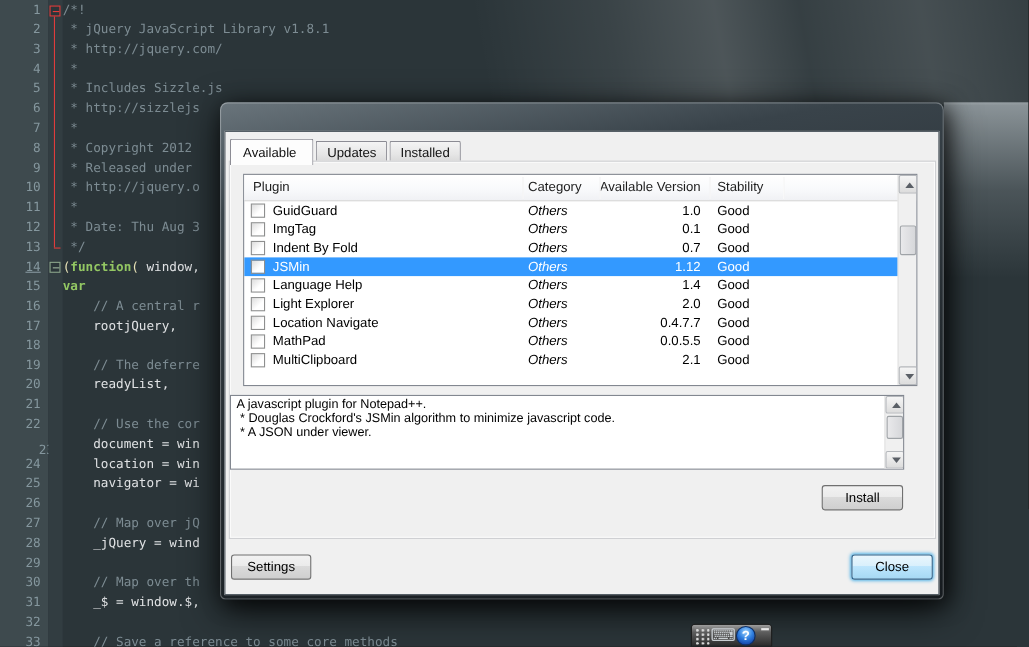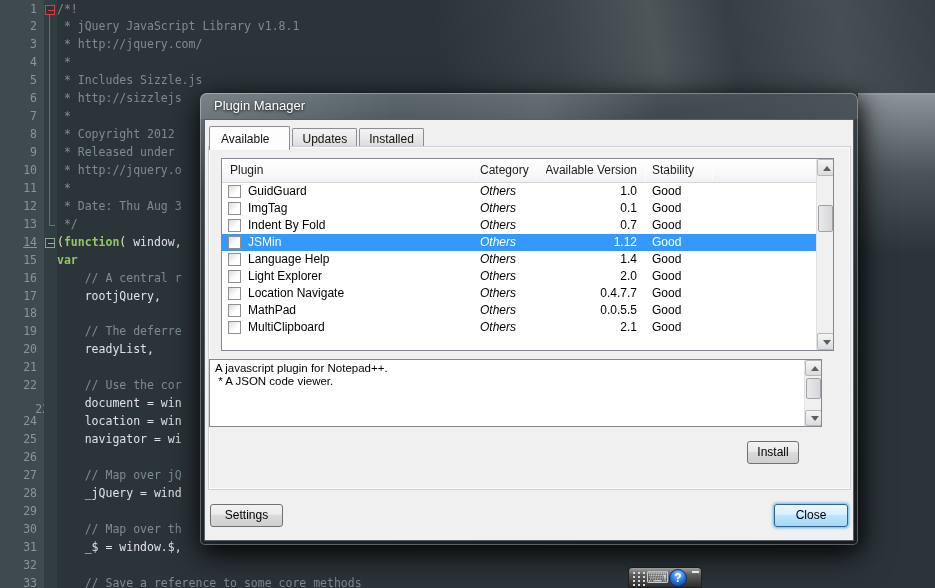--- a/index.html
+++ b/index.html
@@ -45,21 +45,21 @@
   .title-text { position:absolute; left:14px; top:5px; color:#fff; font-size:13px;
     text-shadow:0 1px 3px rgba(0,0,0,0.9); }
   .client { position:absolute; left:4px; right:4px; top:26px; bottom:4px;
     background:#f0f0f0; border:1px solid #565f66; }
 
   .tabs { position:absolute; left:4px; top:5px; height:22px; }
   .tab { position:relative; display:inline-block; vertical-align:bottom; margin-right:2px;
     padding:3px 9px 3px 9px; font-size:12px; color:#111;
     background:linear-gradient(#f4f4f4,#e6e6e6 55%,#d6d6d6); border:1px solid #8c8c94;
     border-bottom:none; border-radius:2px 2px 0 0; }
-  .tab.active { background:#fdfdfd; padding:5px 20px 4px 11px; top:1px; z-index:3;
+  .tab.active { background:#fdfdfd; padding:5px 15px 4px 11px; top:1px; z-index:3;
     border-color:#8c8c94;text-align:center; }
   .tabframe { position:absolute; left:3px; top:26px; width:643px; height:344px;
     border:1px solid #cfd0d3; background:#f0f0f0; box-shadow:inset 0 0 0 1px #fbfbfb;padding-left:29px; }
 
   
   .listbox { position:absolute; left:12px; top:11px; width:613px; height:193px;
     background:#fff; border:1px solid #828790; overflow:hidden; }
   .lv-header { position:absolute; left:0; top:0; right:0; height:24px;
     background:linear-gradient(#ffffff,#f8f9fb 60%,#f0f1f4); border-bottom:1px solid #d5d5d5; }
   .lv-h { position:absolute; top:4px; font-size:12px; color:#1d1d1d; }
@@ -87,21 +87,21 @@
   
   .descbox { position:absolute; left:0; top:212px; width:613px; height:68px;
     background:#fff; border:1px solid #828790; overflow:hidden; }
   .desc-line { position:relative; margin-left:5px; font-size:11.5px; line-height:12.6px;
     color:#000; white-space:pre; }
 
   
   .btn { position:absolute; height:23px; font-size:12px; color:#000; text-align:center;
     line-height:21px; border:1px solid #707070; border-radius:3px;
     background:linear-gradient(#f2f2f2 0%,#ebebeb 45%,#dbdbdb 46%,#cfcfcf 100%); cursor:default; }
-  .btn-install { left:538px; top:294px; width:52px; }
+  .btn-install { left:538px; top:294px; width:74px; }
   .btn-settings { left:5px; top:384px; width:73px; }
   .btn-close { left:569px; top:384px; width:74px; border:1px solid #2c628b;
     background:linear-gradient(#eaf6fd 0%,#d9f0fc 45%,#bee6fd 46%,#a6d9f4 100%);
     box-shadow:0 0 3px 1px #5ab6e8; }
 
   
   .lang-widget { position:absolute; left:628px; top:567px; width:74px; height:21px;
     border-radius:4px 4px 0 0; border:1px solid #1e1e1e;
     background:linear-gradient(#9f9f9f 0%,#5e5e5e 35%,#2c2c2c 100%); }
   .grip { position:absolute; left:3px; top:3px; width:13px; height:15px;
@@ -198,23 +198,20 @@
         <div class="ed-line" style="top: 520.76px;"><span class="seg-c">    // Map over th</span></div>
         <div class="ed-line" style="top: 538.7px;"><span class="seg-d">    _$ = window.$,</span></div>
         <div class="ed-line" style="top: 556.64px;"></div>
         <div class="ed-line" style="top: 574.58px;"><span class="seg-c">    // Save a reference to some core methods</span></div>
       </div>
     <div class="glare1"></div>
     <div class="glare2"></div>
   </div>
 
   <div class="dialog">
-    <div class="titlebar">
-      <span class="title-text">Plugin Manager</span>
-    </div>
     <div class="client">
       <div class="tabs" id="tabs"><div class="tab active">Available</div><div class="tab">Updates</div><div class="tab">Installed</div></div>
       <div class="tabframe">
 
         <div class="listbox">
           <div class="lv-header" id="lvheader">
               <div class="lv-h" style="left: 8px;">Plugin</div>
               <div class="lv-h" style="left: 258px;">Category</div>
               <div class="lv-h" style="left: 320px; width: 95px; text-align: right;">Available Version</div>
               <div class="lv-h" style="left: 430px;">Stability</div>
@@ -302,21 +299,22 @@
             <div class="sb-thumb" style="top:46px; height:27px;"></div>
             <div class="sb-btn" style="top:174px;">
                 <div class="arr down"></div>
               </div>
           </div>
         </div>
 
         <div class="descbox">
           <div id="desclines" style="padding-top:2px;">
               <div class="desc-line">A javascript plugin for Notepad++.</div>
-              <div class="desc-line"> * A JSON code viewer.</div>
+              <div class="desc-line"> * Douglas Crockford's JSMin algorithm to minimize javascript code.</div>
+              <div class="desc-line"> * A JSON under viewer.</div>
             </div>
           <div class="sb" style="right:0; top:0; height:66px;">
             <div class="sb-btn" style="top:0; height:16px;">
                 <div class="arr up" style="top:5px;"></div>
               </div>
             <div class="sb-thumb" style="top:18px; height:21px;"></div>
             <div class="sb-btn" style="top:50px; height:16px;">
                 <div class="arr down" style="top:5px;"></div>
               </div>
           </div>

